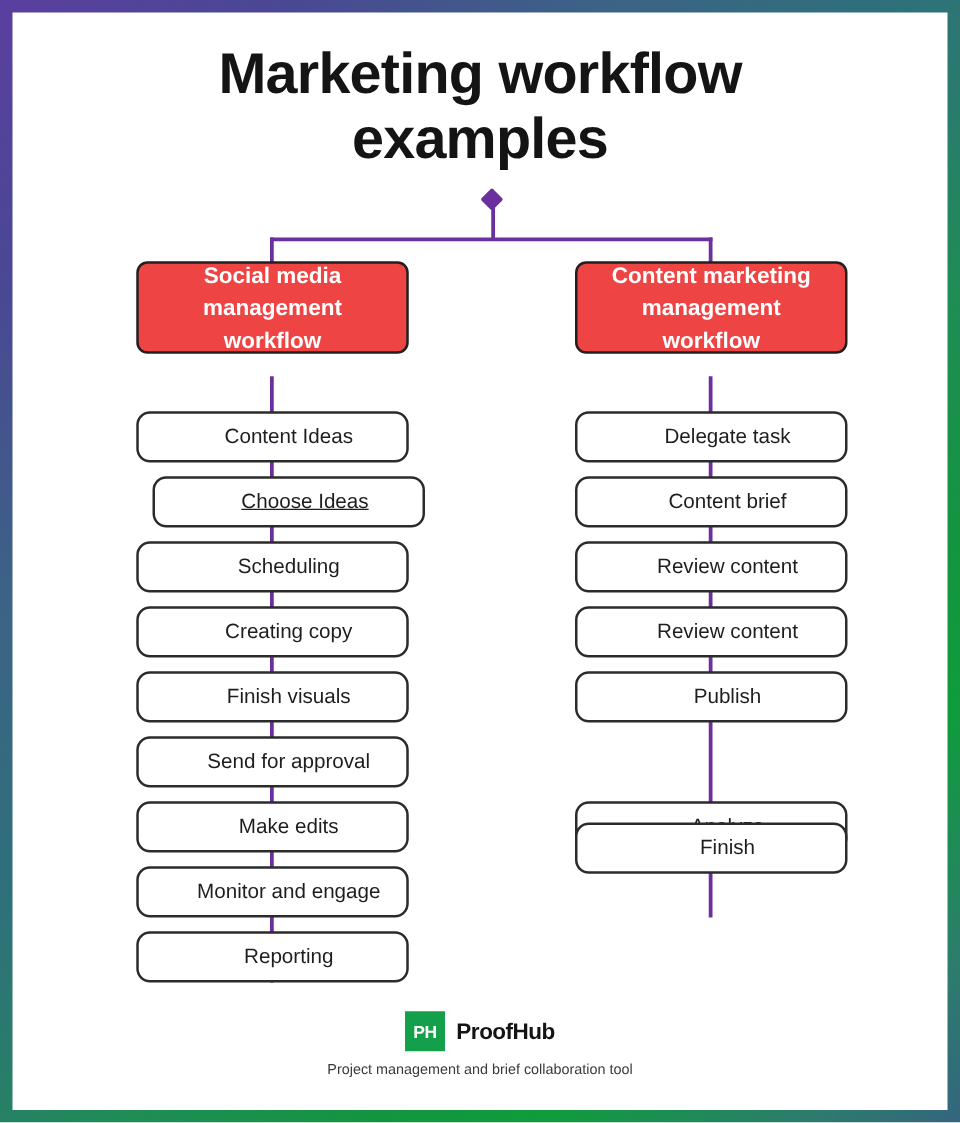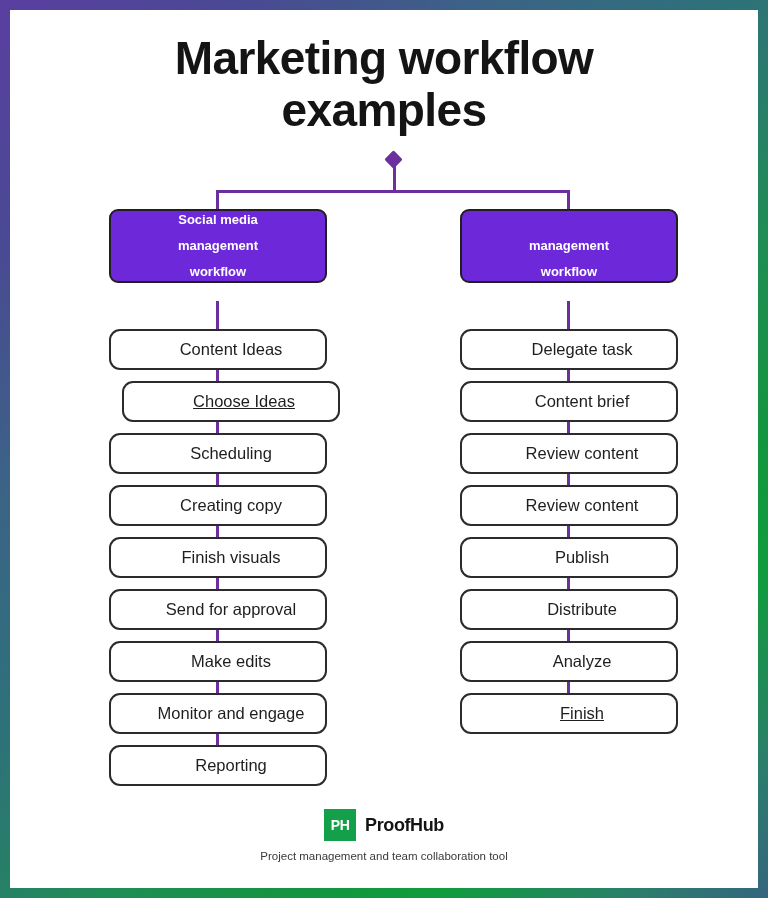--- a/index.html
+++ b/index.html
@@ -77,26 +77,26 @@
     position: absolute;
     height: 3px;
     background: #6b2f9e;
   }
 
   
   .col-header {
     position: absolute;
     width: 218px;
     height: 74px;
-    background: #6d28d9;
+    background: #ef4444;
     border: 2px solid #231f20;
     border-radius: 9px;
     color: #ffffff;
     font-weight: bold;
-    font-size: 13px;
+    font-size: 18px;
     line-height: 26px;
     display: flex;
     align-items: center;
     justify-content: center;
     text-align: center;
     z-index: 3;
   }
   .col-header .hdr-text { display: block; padding: 0 10px; }
 
   
@@ -183,47 +183,46 @@
     <div class="col-header" style="left:99px; top:199px;">
       <span class="hdr-text">
         <span>Social media</span><br>
         <span>management</span><br>
         <span>workflow</span>
       </span>
     </div>
 
     <div class="col-header" style="left:450px; top:199px;">
       <span class="hdr-text">
-        <br>
+        <span>Content marketing</span><br>
         <span>management</span><br>
         <span>workflow</span>
       </span>
     </div>
 
     <div class="step" style="left:99px; top:319px;">Content Ideas</div>
     <div class="step" style="left:112px; top:371px;text-decoration:underline;">Choose Ideas</div>
     <div class="step" style="left:99px; top:423px;">Scheduling</div>
     <div class="step" style="left:99px; top:475px;">Creating copy</div>
     <div class="step" style="left:99px; top:527px;">Finish visuals</div>
     <div class="step" style="left:99px; top:579px;">Send for approval</div>
     <div class="step" style="left:99px; top:631px;">Make edits</div>
     <div class="step" style="left:99px; top:683px;">Monitor and engage</div>
     <div class="step" style="left:99px; top:735px;">Reporting</div>
 
     <div class="step" style="left:450px; top:319px;">Delegate task</div>
     <div class="step" style="left:450px; top:371px;">Content brief</div>
     <div class="step" style="left:450px; top:423px;">Review content</div>
     <div class="step" style="left:450px; top:475px;">Review content</div>
     <div class="step" style="left:450px; top:527px;">Publish</div>
-    <div class="step" style="left:450px; top:579px;">Distribute</div>
     <div class="step" style="left:450px; top:631px;">Analyze</div>
-    <div class="step" style="left:450px; top:683px;text-decoration:underline;">Finish</div>
+    <div class="step" style="left:450px; top:648px;">Finish</div>
 
     <div id="footer">
       <div id="logo-row">
         <div id="logo-mark">PH</div>
         <div id="logo-word">ProofHub</div>
       </div>
-      <div id="tagline">Project management and team collaboration tool</div>
+      <div id="tagline">Project management and brief collaboration tool</div>
     </div>
 
   </div>
 </div>
 
 </body></html>

